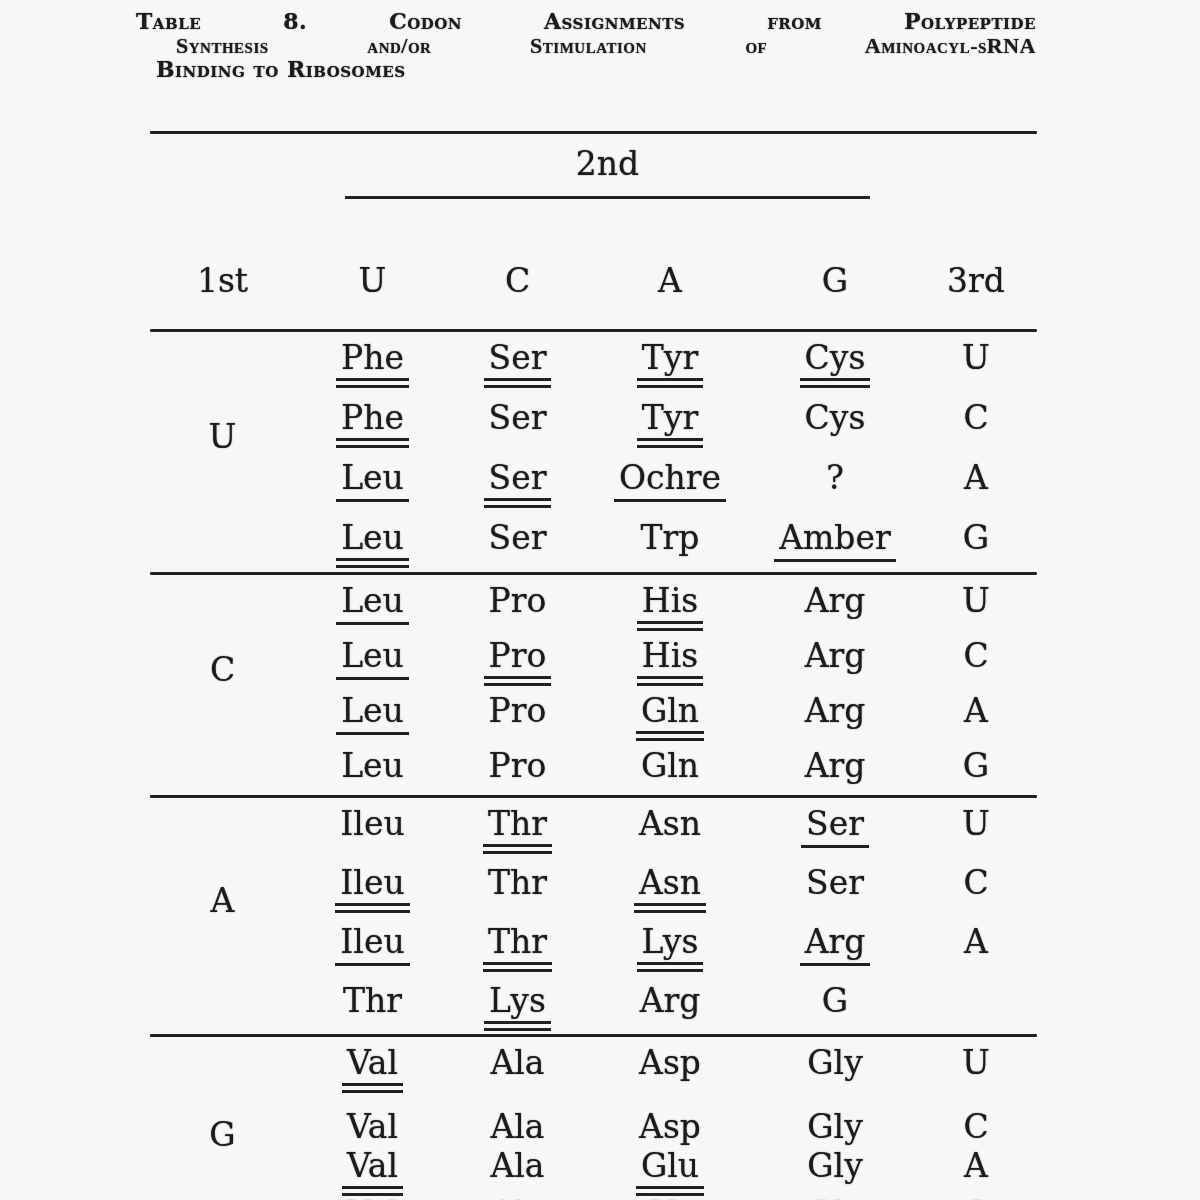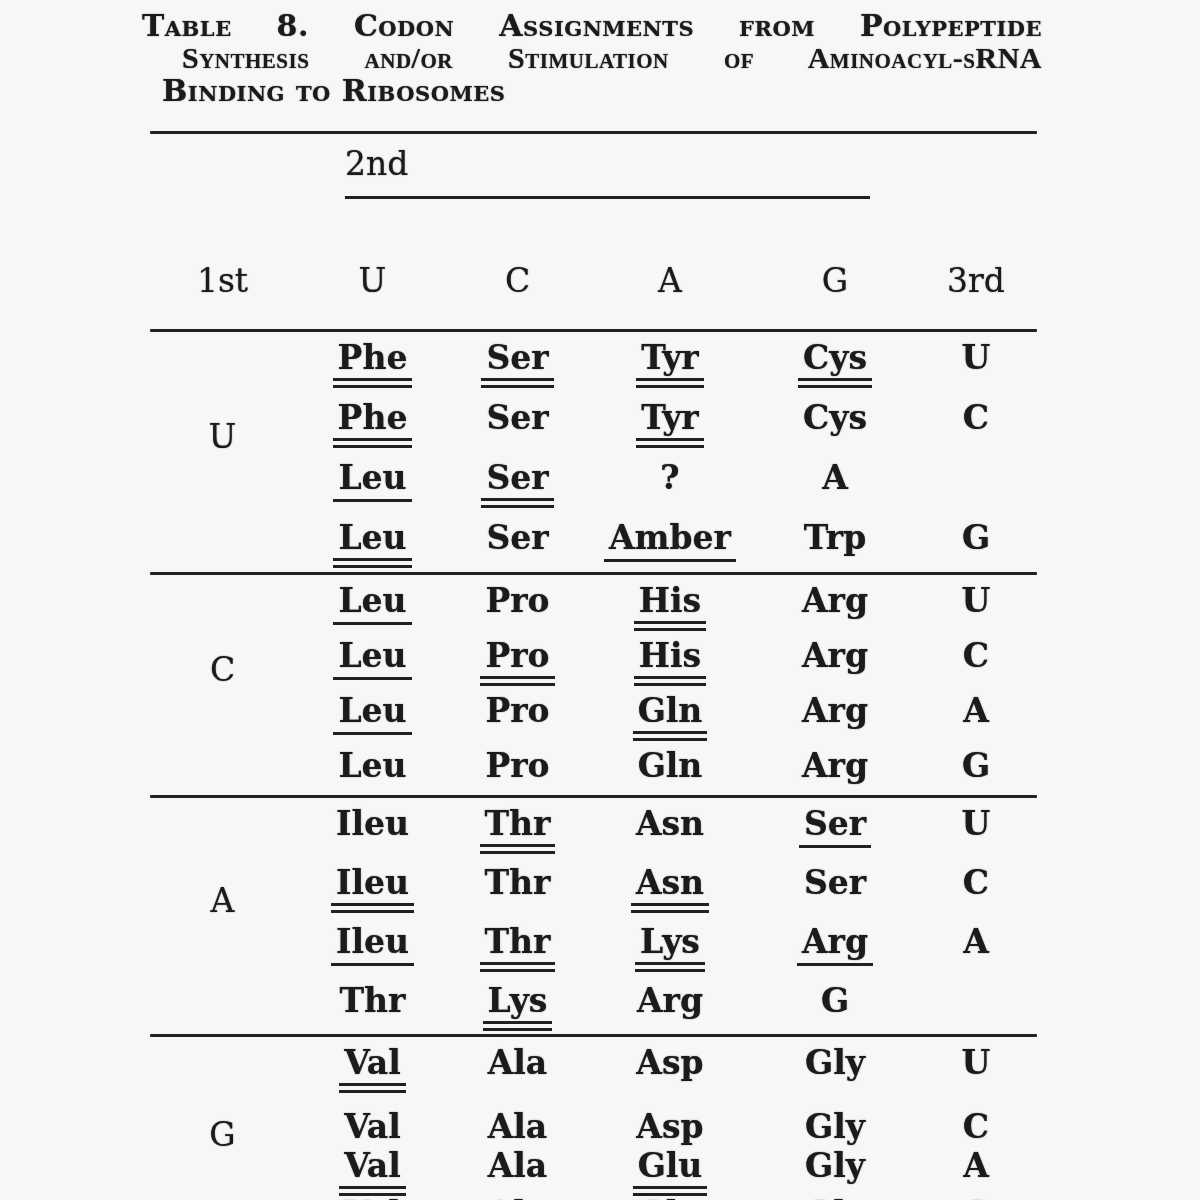--- a/index.html
+++ b/index.html
@@ -15,26 +15,26 @@
     font-family: "DejaVu Serif", "Liberation Serif", serif;
     color: #1b1b1b;
   }
   .scan-ink {
     text-shadow: 0 0 1.2px rgba(25,25,25,0.75);
   }
 
   
   .title-block {
     position: absolute;
-    left: 142px;
+    left: 136px;
     top: 10px;
     width: 900px;
     font-variant: small-caps;
     font-weight: 600;
-    font-size: 30px;
+    font-size: 22px;
     line-height: 1.08;
     letter-spacing: 0.5px;
   }
   .title-line {
     white-space: nowrap;
   }
   .title-line-1 {
     text-align: justify;
     text-align-last: justify;
   }
@@ -60,21 +60,21 @@
   .rule {
     height: 3px;
     background: #222120;
     border-radius: 1px;
   }
   .second-label {
     height: 62px;
     padding-top: 10px;
     margin-left: 195px;
     width: 525px;
-    text-align: left;
+    text-align: center;
     box-sizing: border-box;
   }
   .sub-rule {
     margin-left: 195px;
     width: 525px;
     height: 3px;
     background: #222120;
   }
   .header-row {
     display: grid;
@@ -87,21 +87,20 @@
   .header-cell {
     text-align: center;
   }
 
   .block {
     position: relative;
   }
   .brow {
     display: grid;
     grid-template-columns: 145px 155px 135px 170px 160px 122px;
-    font-weight: bold;
   }
   .block-U .brow { height: 60px; }
   .block-C .brow { height: 55px; }
   .block-A .brow { height: 59px; }
   .block-G .brow:nth-child(1) { height: 64px; }
   .block-G .brow:nth-child(2) { height: 39px; }
   .block-G .brow:nth-child(3) { height: 48px; }
   .block-G .brow:nth-child(4) { height: 74px; }
 
   .cell {
@@ -183,29 +182,30 @@
           <div class="cell"><span class="w u2">Phe</span></div>
           <div class="cell"><span class="w u0">Ser</span></div>
           <div class="cell"><span class="w u2">Tyr</span></div>
           <div class="cell"><span class="w u0">Cys</span></div>
           <div class="cell">C</div>
         </div>
         <div class="brow">
           <div class="cell"></div>
           <div class="cell"><span class="w u1">Leu</span></div>
           <div class="cell"><span class="w u2">Ser</span></div>
+          <div class="cell"><span class="w u1">Ochre</span></div>
           <div class="cell"><span class="w u0">?</span></div>
           <div class="cell">A</div>
         </div>
         <div class="brow">
           <div class="cell"></div>
           <div class="cell"><span class="w u2">Leu</span></div>
           <div class="cell"><span class="w u0">Ser</span></div>
+          <div class="cell"><span class="w u0">Trp</span></div>
           <div class="cell"><span class="w u1">Amber</span></div>
-          <div class="cell"><span class="w u0">Trp</span></div>
           <div class="cell">G</div>
         </div>
         <div class="first-letter">U</div>
       </div>
       <div class="rule"></div>
       <div class="block block-C">
         <div class="brow">
           <div class="cell"></div>
           <div class="cell"><span class="w u1">Leu</span></div>
           <div class="cell"><span class="w u0">Pro</span></div>

